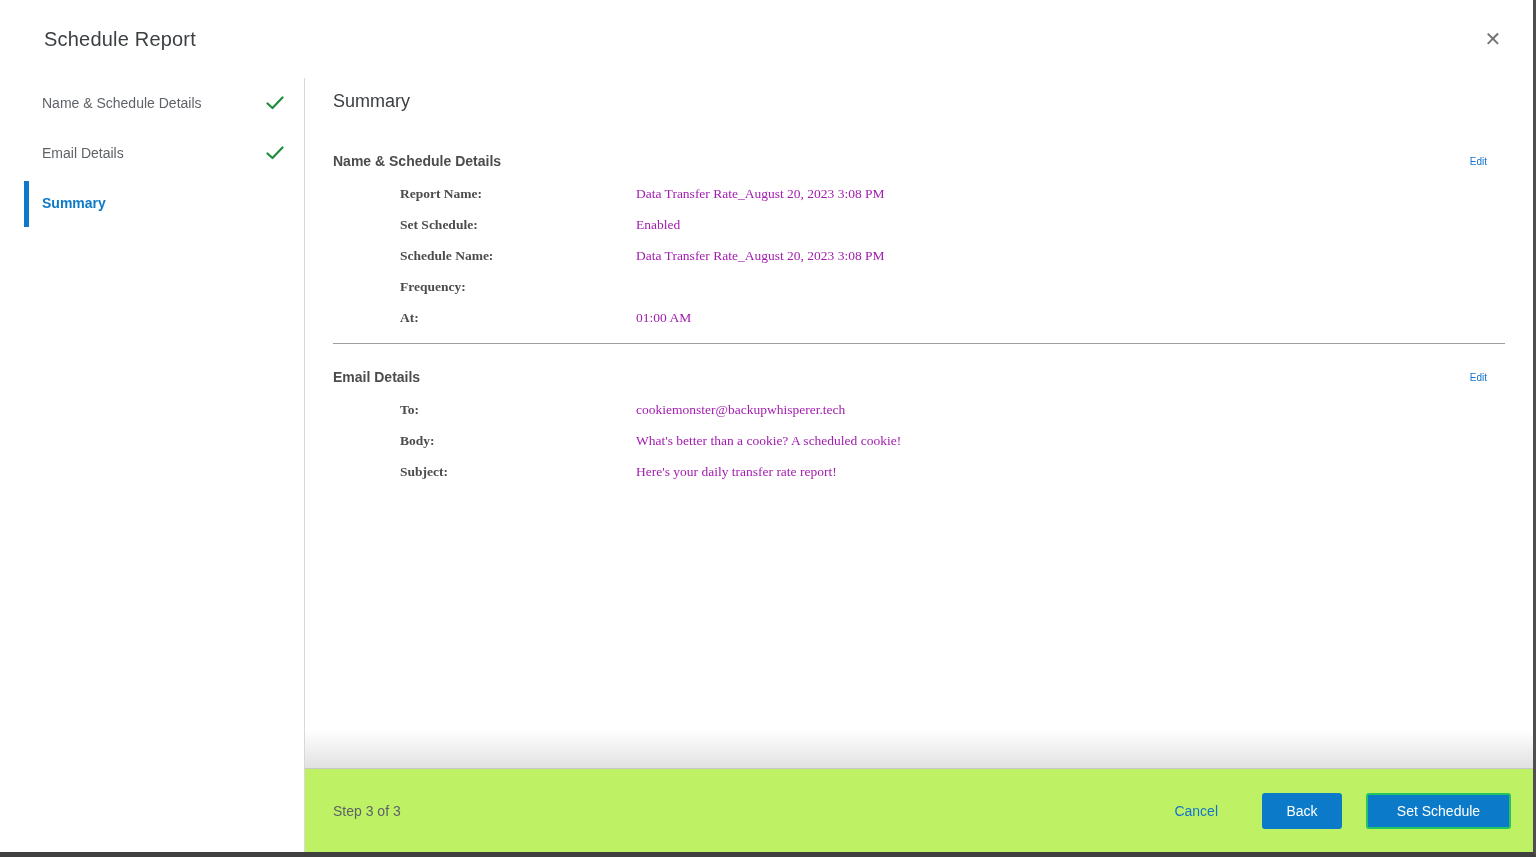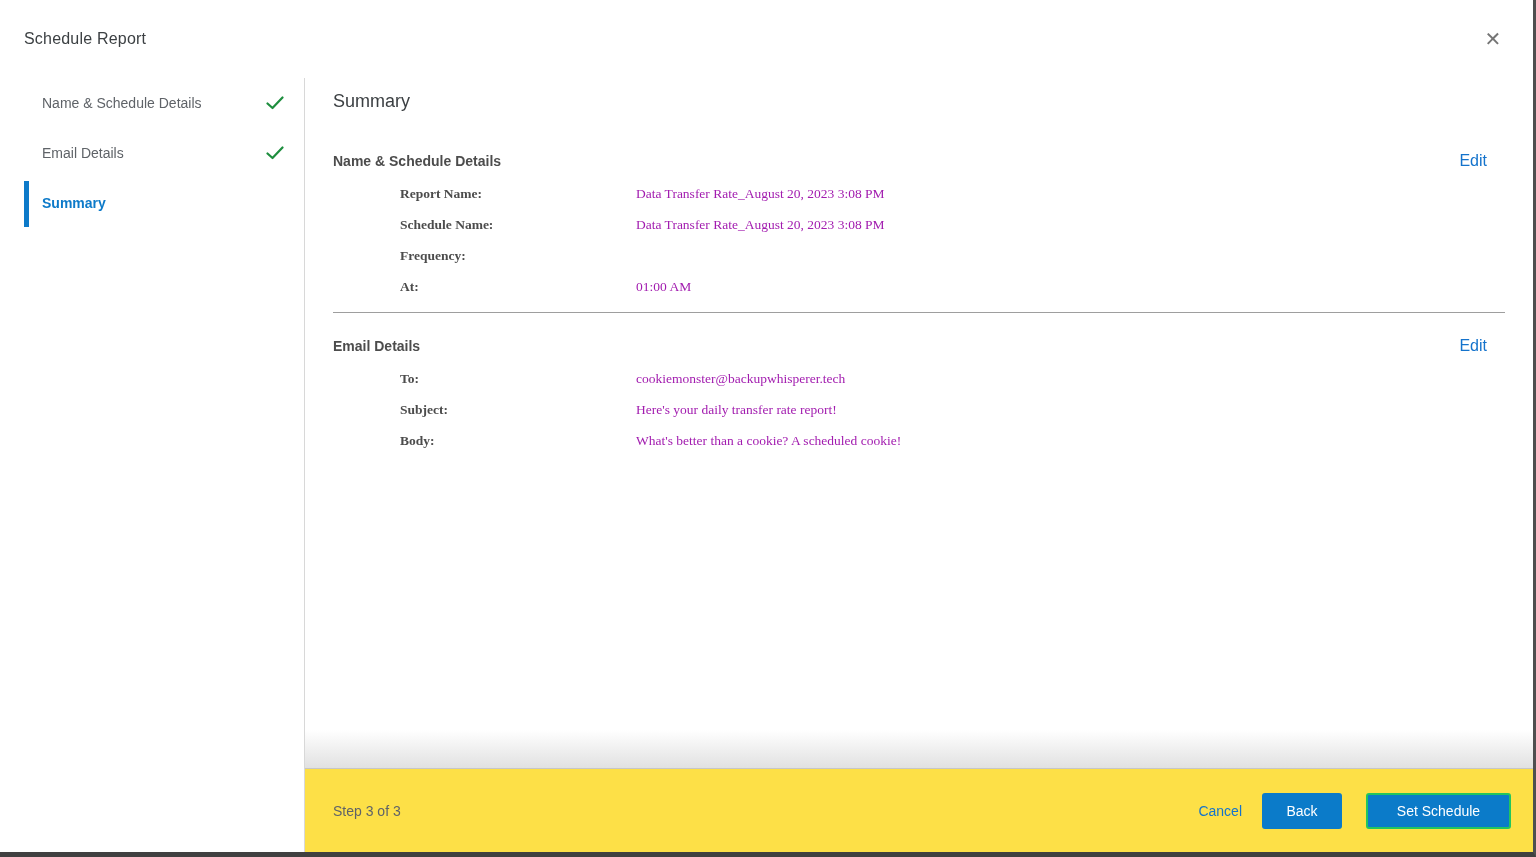--- a/index.html
+++ b/index.html
@@ -16,21 +16,21 @@
     border-bottom:5px solid #404040;
     display:flex; flex-direction:column;
     overflow:hidden;
   }
   
   .dialog-header {
     flex:0 0 78px;
     display:flex; align-items:center; justify-content:space-between;
     padding:0 28px 0 24px;
   }
-  .dialog-title { font-size:16px; color:#3c4043; letter-spacing:.2px; }
+  .dialog-title { font-size:20px; color:#3c4043; letter-spacing:.2px;margin-left:20px; }
   .close-btn {
     font-size:20px; color:#757575; line-height:1; cursor:pointer;
     width:24px; height:24px; display:flex; align-items:center; justify-content:center;
   }
   
   .dialog-body { flex:1; display:flex; min-height:0; }
   .sidebar { flex:0 0 305px; border-right:1px solid #d8d8d8; }
   .step {
     position:relative; height:50px;
     display:flex; align-items:center; justify-content:space-between;
@@ -46,46 +46,46 @@
   
   .main { flex:1; display:flex; flex-direction:column; min-width:0; }
   .main-scroll { flex:1; padding:12px 28px 0 28px; overflow:hidden; }
   .main-heading { font-size:18px; font-weight:400; color:#3c4043; line-height:22px; }
   .section-header {
     display:flex; align-items:center; justify-content:space-between;
     margin-top:40px; height:18px;
   }
   .section + .section .section-header { margin-top:24px; }
   .section-title { font-size:14px; font-weight:700; color:#4c4c4c; }
-  .edit-link { font-size:16px; color:#1473cc; cursor:pointer; padding-right:18px; }
+  .edit-link { font-size:10px; color:#1473cc; cursor:pointer; padding-right:18px; }
   .kv-rows { margin-top:8px; }
   .kv-row {
     display:grid; grid-template-columns:236px 1fr;
     padding-left:67px; height:31px; align-items:center;
     font-size:13.5px;
     font-family:Liberation Serif, serif;
   }
   .kv-label { font-weight:700; color:#4c4c4c; }
   .kv-value { color:#a21caf; }
   .section-divider { border:none; border-top:1px solid #9e9e9e; margin-top:10px; }
   
   .scroll-fade {
     flex:0 0 38px;
     background:linear-gradient(to bottom, rgba(255,255,255,0) 0%, #e1e1e1 100%);
   }
   .main-footer {
     flex:0 0 84px;
     border-top:1px solid #c6c6c6;
     display:flex; align-items:center; justify-content:space-between;
     padding:0 22px 0 28px;
-    background:#fde047;
+    background:#bef264;
   }
   .step-text { font-size:14px; color:#5f6368; }
   .footer-actions { display:flex; align-items:center; }
-  .cancel-link { font-size:14px; color:#1473cc; cursor:pointer; margin-right:20px; }
+  .cancel-link { font-size:14px; color:#1473cc; cursor:pointer; margin-right:44px; }
   .btn {
     height:36px; border:none; border-radius:3px;
     background:#0b7bc9; color:#fff;
     font-size:14px; font-family:inherit; cursor:pointer;
   }
   .btn-back { width:80px; margin-right:24px; }
   .btn-submit {
     min-width:145px; padding:0 18px;
     border:2px solid #22c55e;
   }
@@ -133,20 +133,24 @@
           <div class="section-header">
             <span class="section-title">Name &amp; Schedule Details</span>
             <span class="edit-link">Edit</span>
           </div>
           <div class="kv-rows">
             <div class="kv-row">
               <span class="kv-label">Report Name:</span>
               <span class="kv-value">Data Transfer Rate_August 20, 2023 3:08 PM</span>
             </div>
             <div class="kv-row">
+              <span class="kv-label">Set Schedule:</span>
+              <span class="kv-value">Enabled</span>
+            </div>
+            <div class="kv-row">
               <span class="kv-label">Schedule Name:</span>
               <span class="kv-value">Data Transfer Rate_August 20, 2023 3:08 PM</span>
             </div>
             <div class="kv-row">
               <span class="kv-label">Frequency:</span>
             </div>
             <div class="kv-row">
               <span class="kv-label">At:</span>
               <span class="kv-value">01:00 AM</span>
             </div>
@@ -158,26 +162,26 @@
           <div class="section-header">
             <span class="section-title">Email Details</span>
             <span class="edit-link">Edit</span>
           </div>
           <div class="kv-rows">
             <div class="kv-row">
               <span class="kv-label">To:</span>
               <span class="kv-value">cookiemonster@backupwhisperer.tech</span>
             </div>
             <div class="kv-row">
+              <span class="kv-label">Body:</span>
+              <span class="kv-value">What's better than a cookie? A scheduled cookie!</span>
+            </div>
+            <div class="kv-row">
               <span class="kv-label">Subject:</span>
               <span class="kv-value">Here's your daily transfer rate report!</span>
-            </div>
-            <div class="kv-row">
-              <span class="kv-label">Body:</span>
-              <span class="kv-value">What's better than a cookie? A scheduled cookie!</span>
             </div>
           </div>
         </div>
       </div>
 
       <div class="scroll-fade"></div>
 
       <div class="main-footer">
         <span class="step-text">Step 3 of 3</span>
         <div class="footer-actions">

